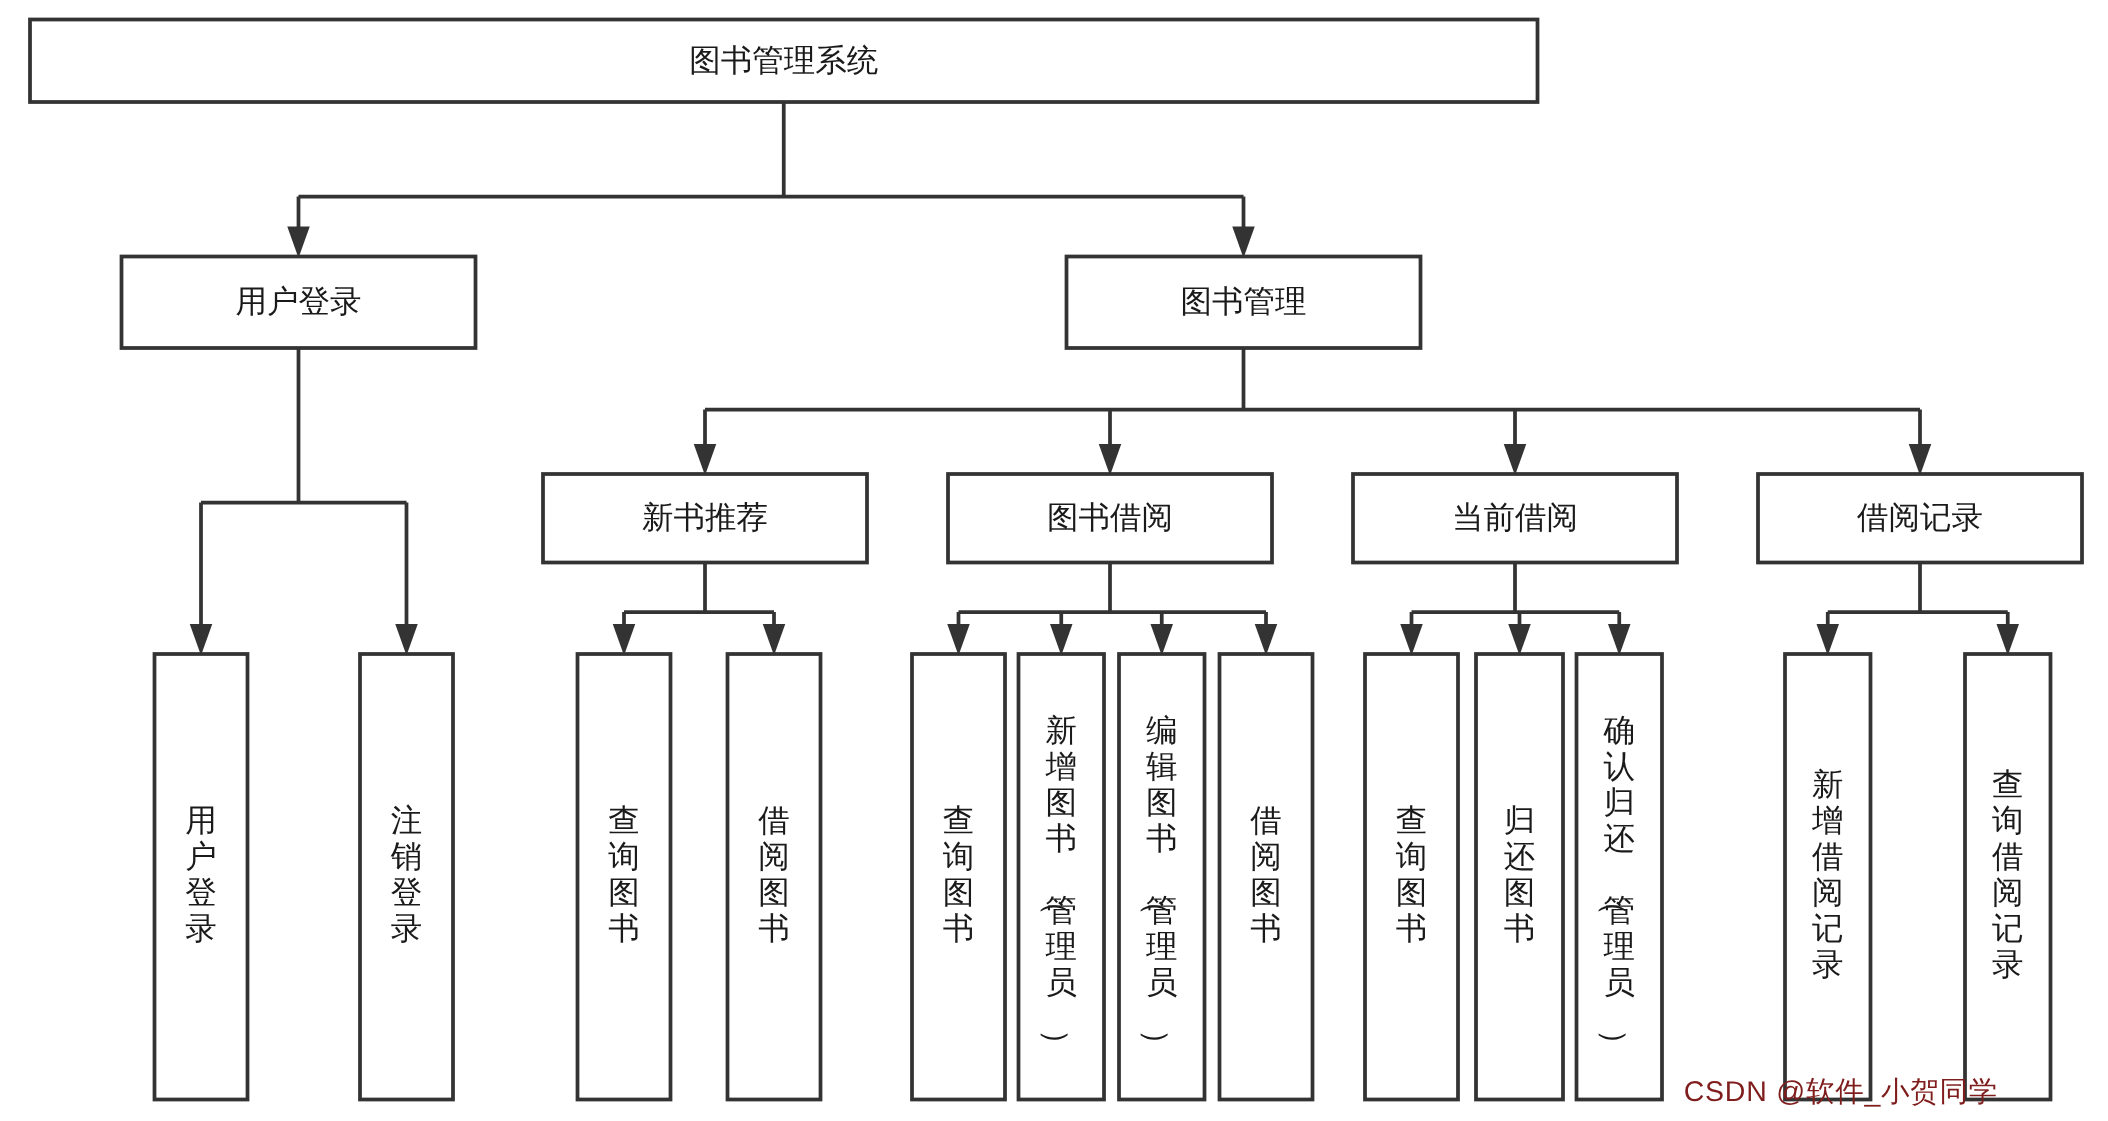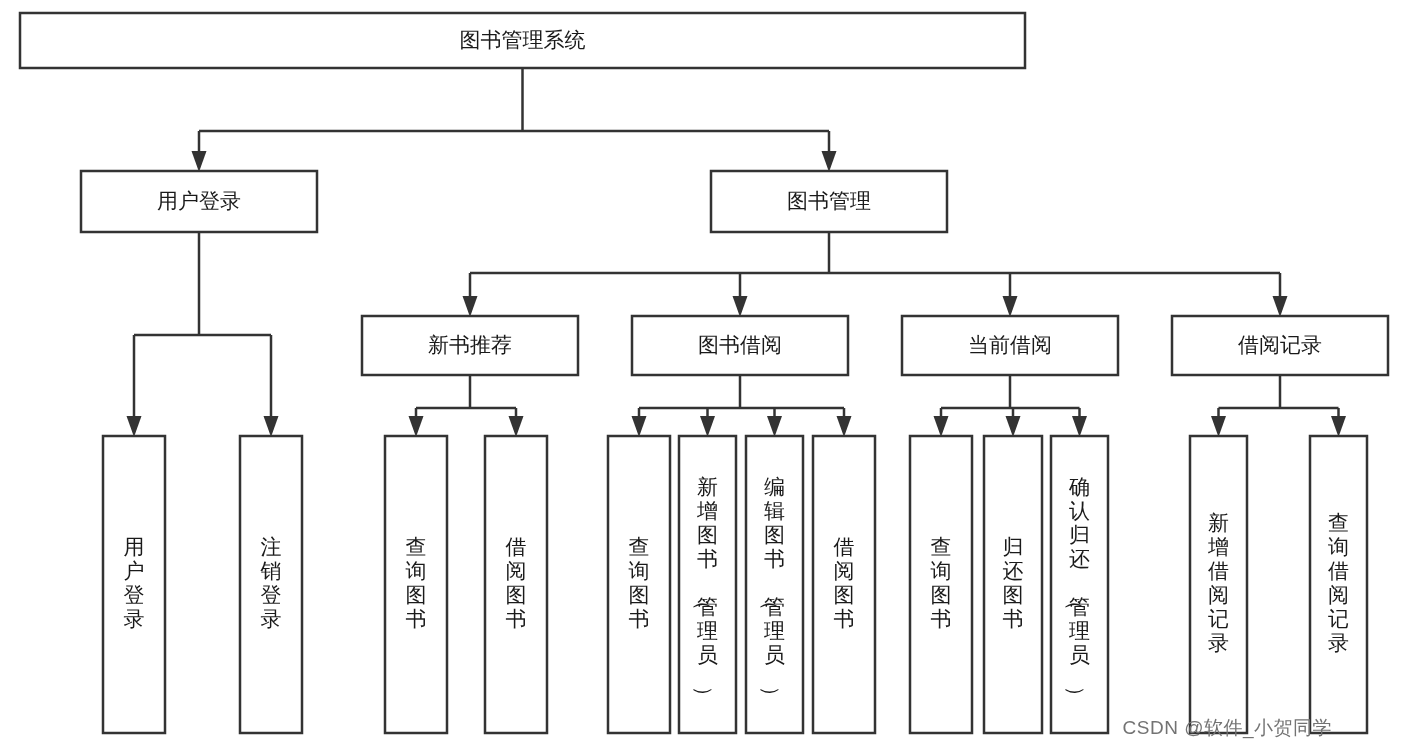--- a/index.html
+++ b/index.html
@@ -52,21 +52,21 @@
     font-family: "Liberation Sans", "DejaVu Sans", sans-serif;
     font-size: 21px;
     text-anchor: middle;
   }
   .watermark {
     position: absolute;
     right: 12px;
     bottom: 6px;
     font-family: "Liberation Sans", "DejaVu Sans", sans-serif;
     font-size: 19px;
-    color: #737373;
+    color: #7f1d1d;
     letter-spacing: 0.5px;
     white-space: nowrap;
     user-select: none;
   }
 </style>
 </head>
 <body>
 
 <div id="diagram-root">
   <svg class="diagram-canvas" viewBox="0 0 1405 747" xmlns="http://www.w3.org/2000/svg">

